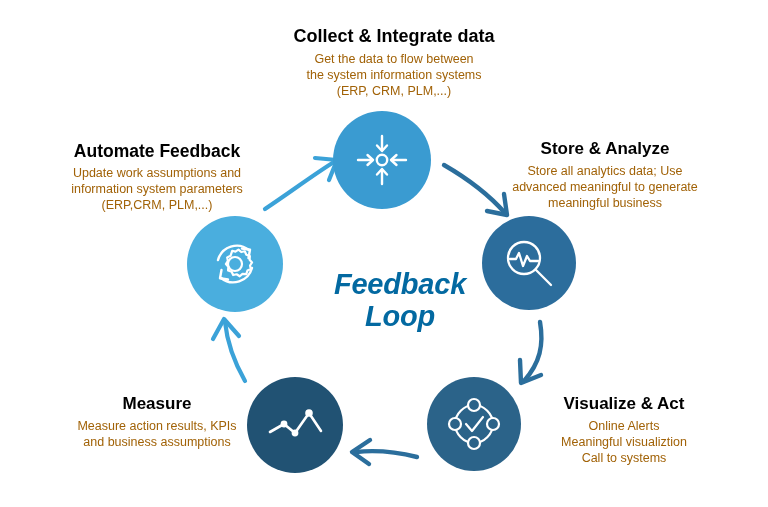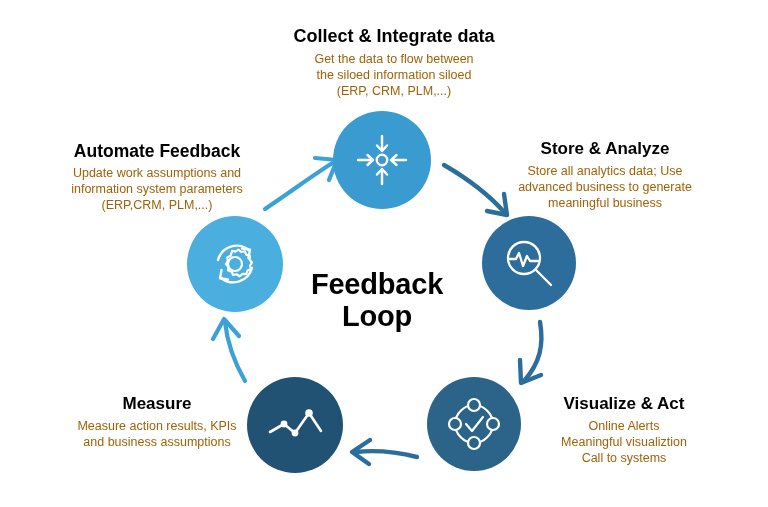--- a/index.html
+++ b/index.html
@@ -71,29 +71,30 @@
   #label-visualize { left: 534px; top: 393px; width: 180px; }
   #label-measure   { left: 57px;  top: 393px; width: 200px; }
   #label-automate  { left: 55px;  top: 140px; width: 204px; }
 
   #label-collect .label-title   { font-size: 18px; }
   #label-automate .label-title  { font-size: 17.5px; }
 
   
   #center-title {
     position: absolute;
-    left: 277px;
+    left: 300px;
     top: 268px;
     width: 200px;
     text-align: center;
     font-size: 29px;
     font-weight: bold;
     line-height: 1.12;
-    color: #000000;
+    color: #0369a1;
     letter-spacing: -0.2px;
+    font-style: italic;
   }
 </style>
 </head>
 <body>
 
 <div id="diagram-root">
 
   <svg id="arrow-layer" viewBox="0 0 768 507">
 
     <g>
@@ -194,30 +195,30 @@
         <path d="M 17 45 A 19.5 19.5 0 0 0 48 35" stroke-width="2.4"></path>
         <polyline points="24,46.5 16,45.2 17.5,37" stroke-width="2.4"></polyline>
       </g>
     </svg>
   </div>
 
   <div class="label-block" id="label-collect">
     <div class="label-title">Collect &amp; Integrate data</div>
     <div class="label-desc">
       <div>Get the data to flow between</div>
-      <div>the siloed information siloed</div>
+      <div>the system information systems</div>
       <div>(ERP, CRM, PLM,...)</div>
     </div>
   </div>
 
   <div class="label-block" id="label-store">
     <div class="label-title">Store &amp; Analyze</div>
     <div class="label-desc">
       <div>Store all analytics data; Use</div>
-      <div>advanced business to generate</div>
+      <div>advanced meaningful to generate</div>
       <div>meaningful business</div>
     </div>
   </div>
 
   <div class="label-block" id="label-visualize">
     <div class="label-title">Visualize &amp; Act</div>
     <div class="label-desc">
       <div>Online Alerts</div>
       <div>Meaningful visualiztion</div>
       <div>Call to systems</div>

